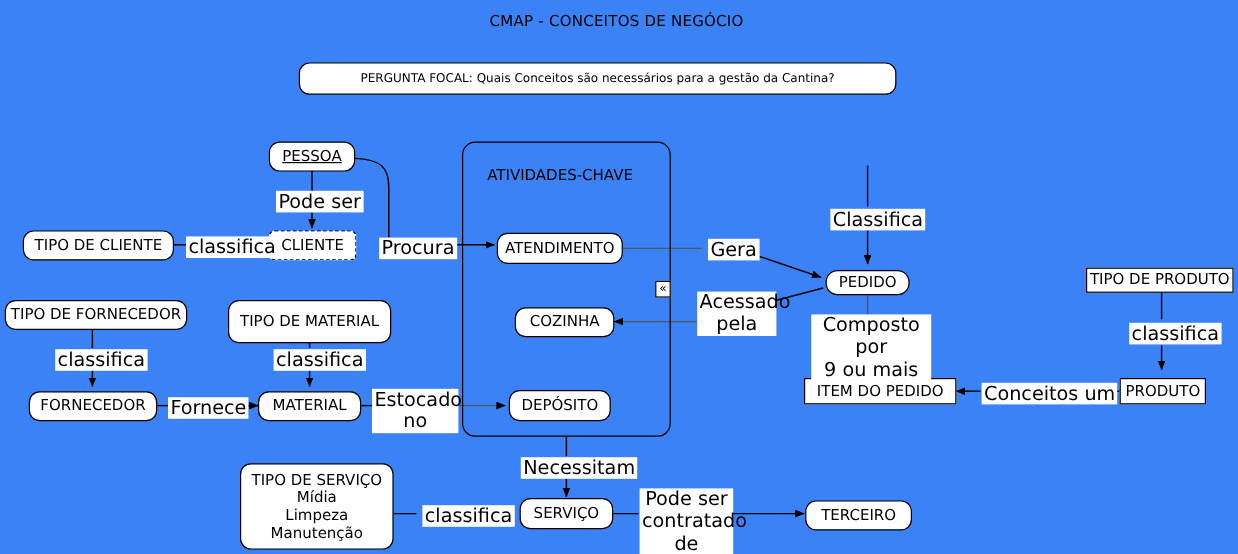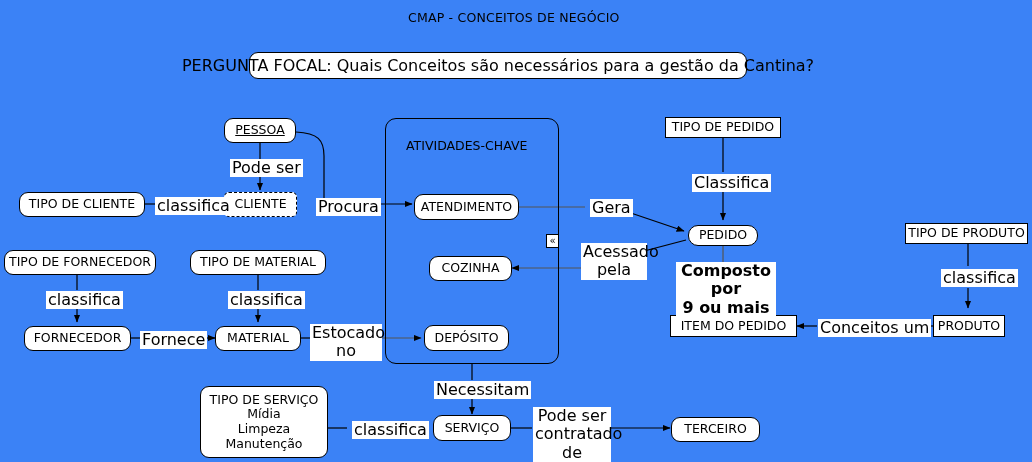--- a/index.html
+++ b/index.html
@@ -68,21 +68,21 @@
   }
   .qbox {
     position: absolute;
     box-sizing: border-box;
     border: 1.4px solid #000;
     border-radius: 9px;
     background: #fff;
     display: flex;
     align-items: center;
     justify-content: center;
-    font-size: 16px;
+    font-size: 10px;
     white-space: nowrap;
     z-index: 3;
   }
   .elabel {
     position: absolute;
     font-size: 16px;
     line-height: 1.15;
     text-align: center;
     white-space: nowrap;
     background: #ffffff;
@@ -184,25 +184,24 @@
   <div class="node rounded" style="left:414px; top:194px; width:105px; height:26px;">ATENDIMENTO</div>
 
   <div class="node rounded" style="left:429px; top:256px; width:83px; height:25px;">COZINHA</div>
 
   <div class="node rounded" style="left:424px; top:325px; width:85px; height:26px;">DEPÓSITO</div>
 
   <div class="node rounded" style="left:4px; top:250px; width:152px; height:25px;">TIPO DE FORNECEDOR</div>
 
   <div class="node rounded" style="left:24px; top:326px; width:107px; height:25px;">FORNECEDOR</div>
 
-  <div class="node rounded" style="left:190px; top:250px; width:136px; height:25px;">TIPO DE MATERIAL</div>
+  <div class="node rounded" style="left:190px; top:250px; width:136px; height:36px;">TIPO DE MATERIAL</div>
 
   <div class="node rounded" style="left:215px; top:326px; width:86px; height:25px;">MATERIAL</div>
 
-  <div class="node rect" style="left:665px; top:117px; width:116px; height:21px;">TIPO DE PEDIDO</div>
 
   <div class="node rect" style="left:688px; top:225px; width:70px; height:21px;border-radius:10px;">PEDIDO</div>
 
   <div class="node rect" style="left:670px; top:315px; width:127px; height:22px;">ITEM DO PEDIDO</div>
 
   <div class="node rect" style="left:905px; top:223px; width:123px; height:21px;">TIPO DE PRODUTO</div>
 
   <div class="node rect" style="left:933px; top:315px; width:72px; height:22px;">PRODUTO</div>
 
   <div class="node rounded" style="left:433px; top:415px; width:78px; height:26px;">SERVIÇO</div>
@@ -235,21 +234,21 @@
 
   <div class="elabel" style="left:228px; top:291px;">classifica</div>
 
   <div class="elabel multi" style="left:310px; top:324px; width:68px; text-align:center;">
     <span>Estocado</span><br>
     <span>no</span>
   </div>
 
   <div class="elabel" style="left:692px; top:174px;">Classifica</div>
 
-  <div class="elabel multi" style="left:676px; top:262px; width:96px; text-align:center;font-weight:bold;">
+  <div class="elabel multi" style="left:676px; top:262px; width:96px; text-align:center;">
     <span>Composto por</span><br>
     <span>9 ou mais</span>
   </div>
 
   <div class="elabel" style="left:818px; top:319px;">Conceitos um</div>
 
   <div class="elabel" style="left:941px; top:269px;">classifica</div>
 
   <div class="elabel" style="left:434px; top:381px;">Necessitam</div>
 

